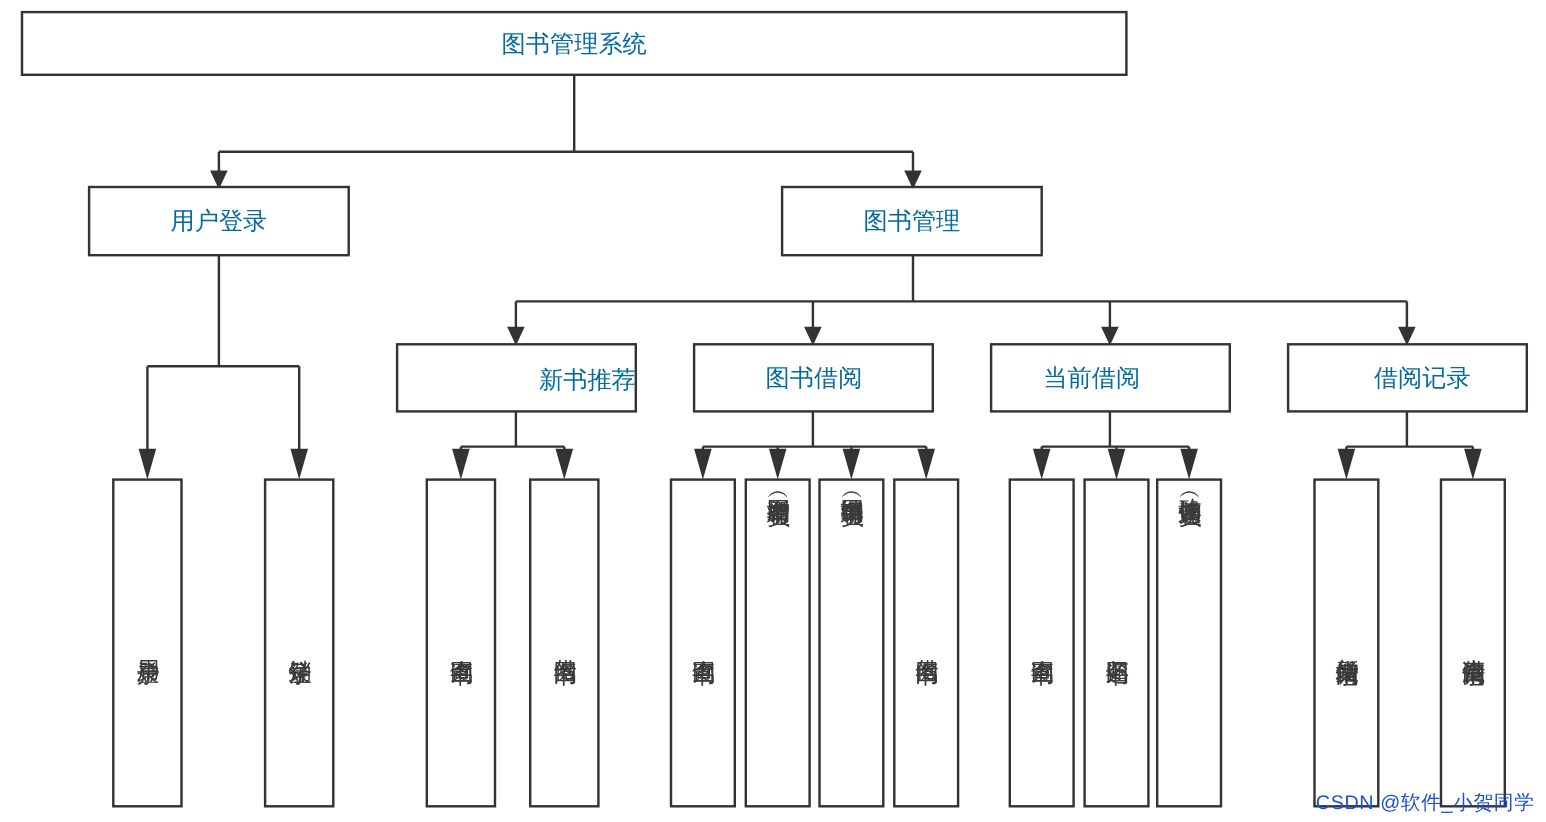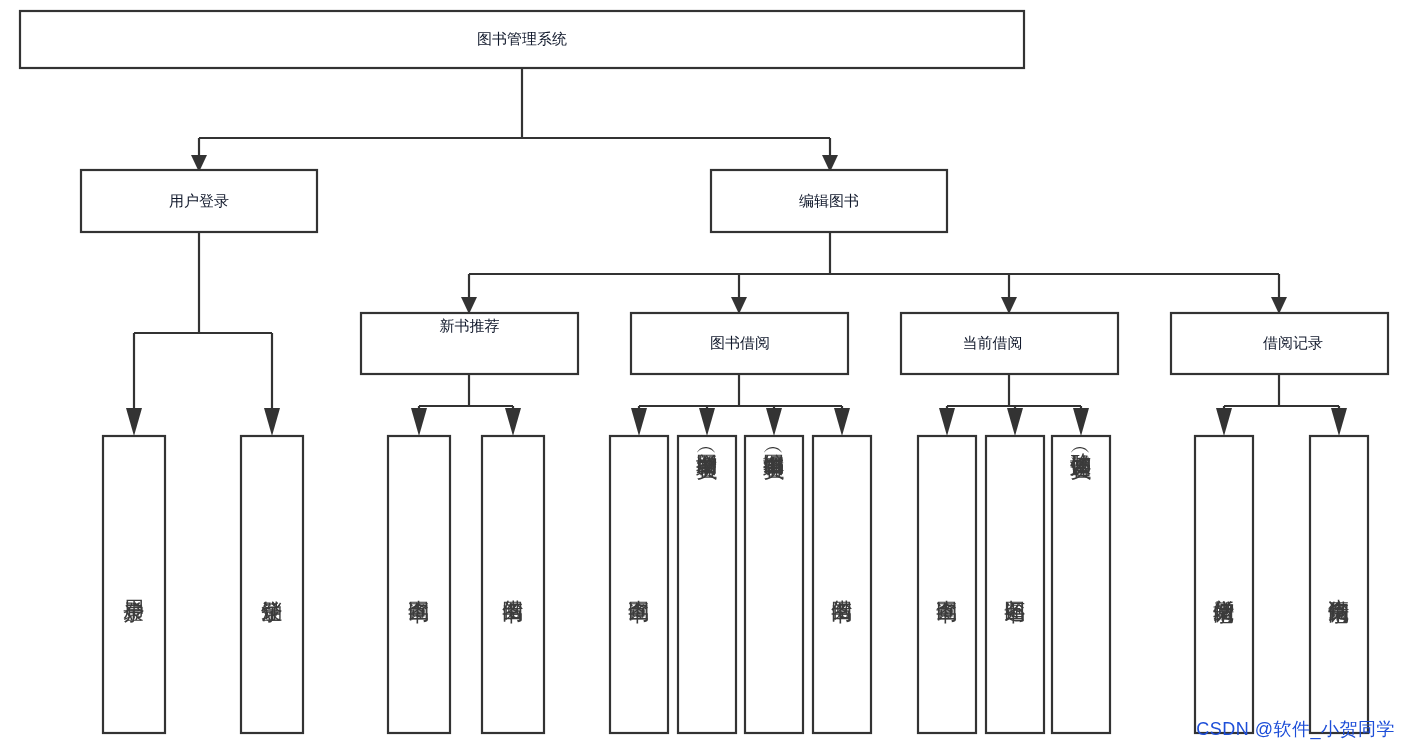--- a/index.html
+++ b/index.html
@@ -57,22 +57,22 @@
     writing-mode: vertical-rl;
     text-orientation: upright;
     letter-spacing: 1px;
     white-space: nowrap;
   }
   .horiz-text-wrap {
     position: absolute;
     display: flex;
     align-items: center;
     justify-content: center;
-    color: #0f172a;
-    font-size: 15px;
+    color: #0369a1;
+    font-size: 22px;
     font-family: Liberation Sans, sans-serif;
     pointer-events: none;
   }
   .watermark {
     position: absolute;
     right: 10px;
     bottom: 6px;
     color: #1d4ed8;
     font-size: 18px;
     font-family: "Liberation Sans", "DejaVu Sans", sans-serif;
@@ -175,24 +175,24 @@
   </svg>
 
   <div class="horiz-text-wrap" style="left:20px; top:11px; width:1004px; height:57px;">
     <span>图书管理系统</span>
   </div>
 
   <div class="horiz-text-wrap" style="left:81px; top:170px; width:236px; height:62px;">
     <span>用户登录</span>
   </div>
   <div class="horiz-text-wrap" style="left:711px; top:170px; width:236px; height:62px;">
-    <span>编辑图书</span>
-  </div>
-
-  <div class="horiz-text-wrap" style="left:361px; top:296px; width:217px; height:61px;">
+    <span>图书管理</span>
+  </div>
+
+  <div class="horiz-text-wrap" style="left:361px; top:315px; width:217px; height:61px;justify-content:flex-end;">
     <span>新书推荐</span>
   </div>
   <div class="horiz-text-wrap" style="left:633px; top:313px; width:214px; height:61px;border-radius:13px;">
     <span>图书借阅</span>
   </div>
   <div class="horiz-text-wrap" style="left:901px; top:313px; width:183px; height:61px;">
     <span>当前借阅</span>
   </div>
   <div class="horiz-text-wrap" style="left:1171px; top:313px; width:244px; height:61px;">
     <span>借阅记录</span>

